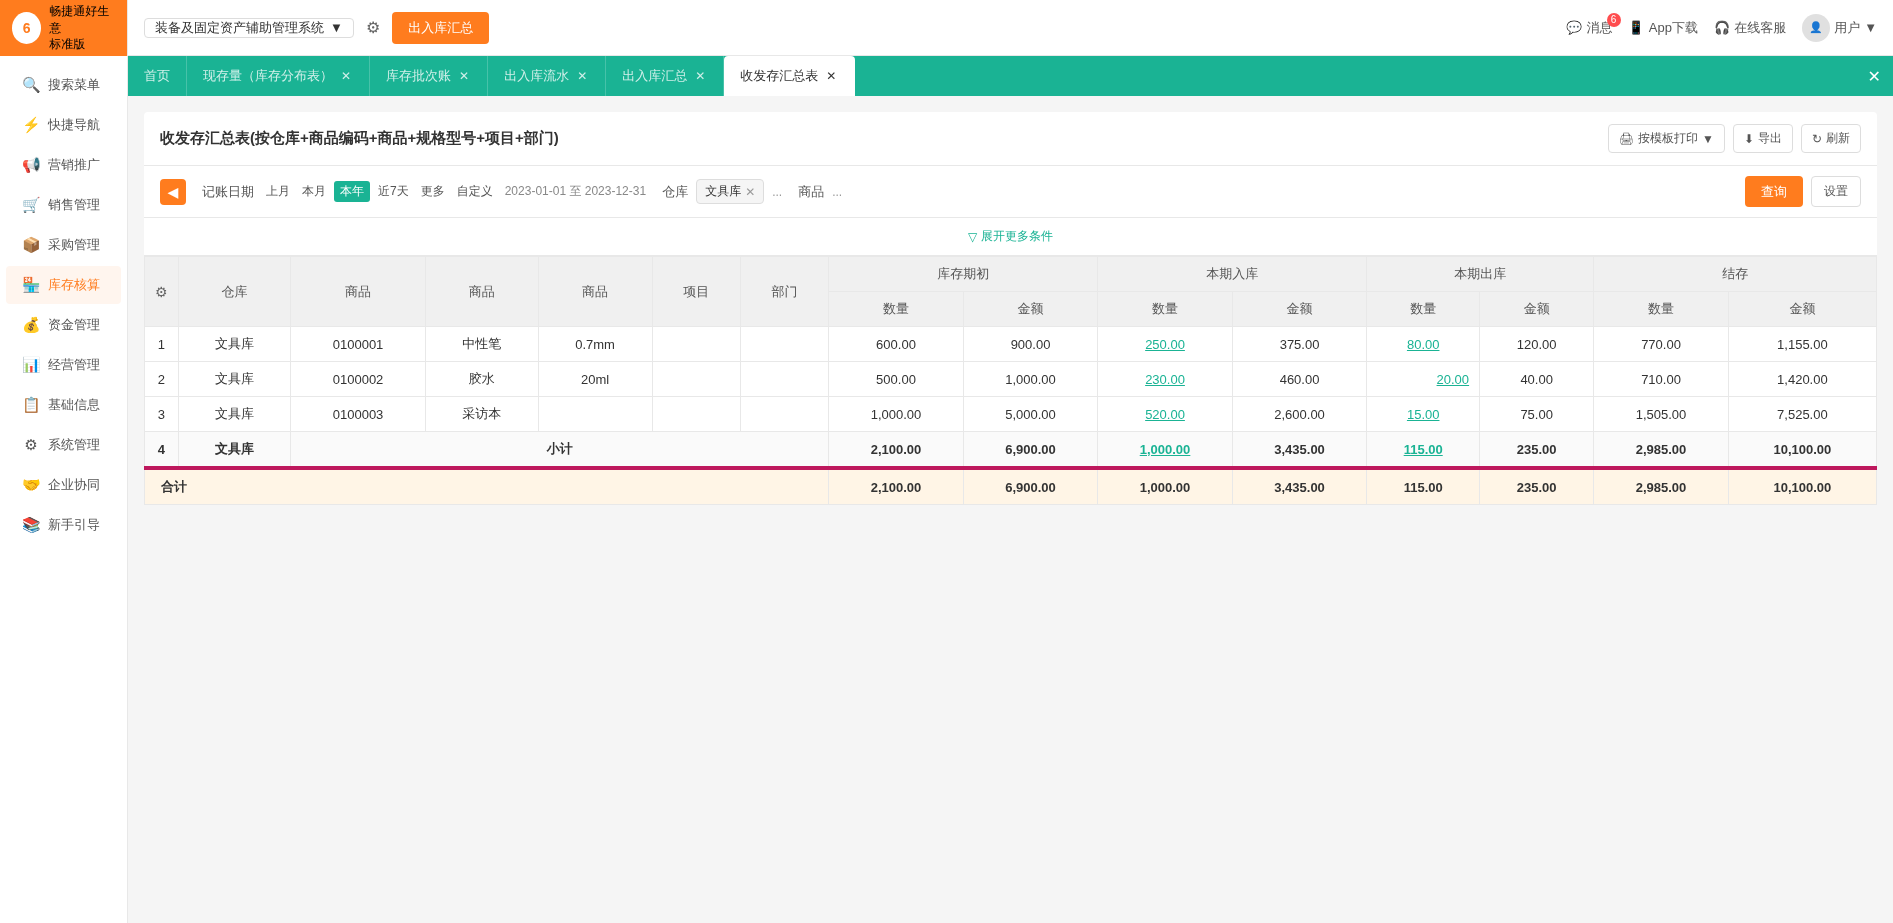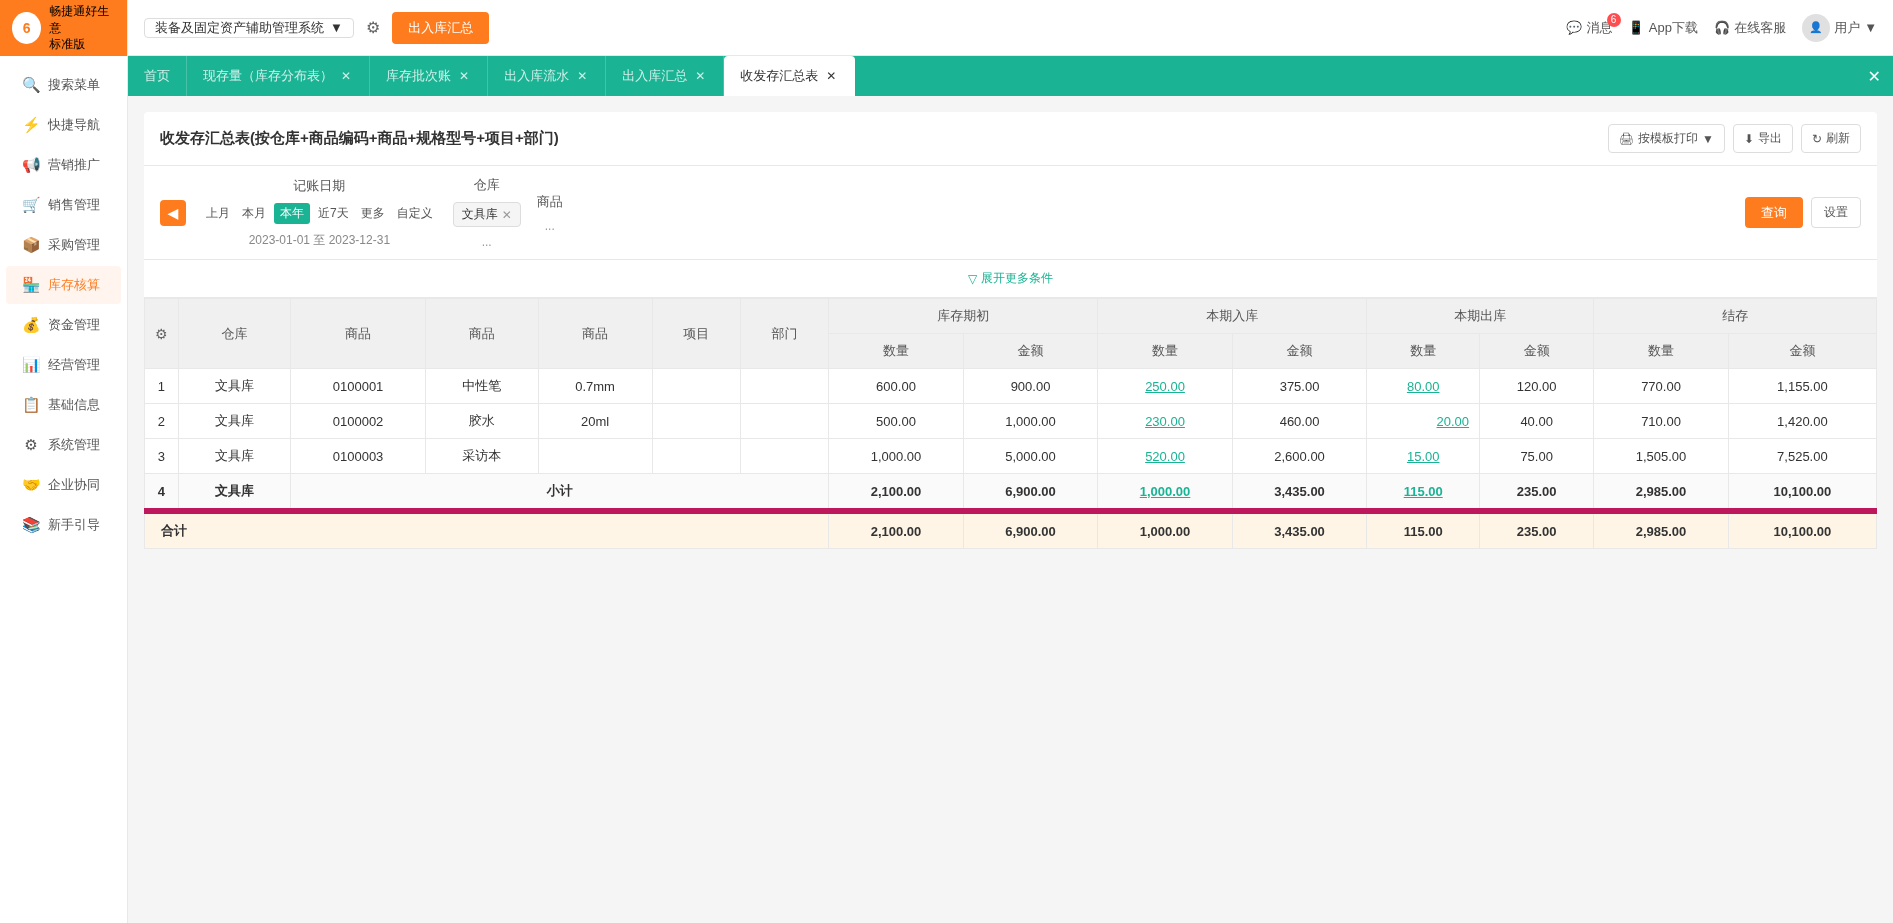--- a/index.html
+++ b/index.html
@@ -37,21 +37,21 @@
 
     
     .page-header { background: #fff; padding: 12px 16px; border-radius: 4px 4px 0 0; display: flex; align-items: center; justify-content: space-between; border-bottom: 1px solid #e8e8e8; }
     .page-title { font-size: 15px; font-weight: bold; color: #333; }
     .page-actions { display: flex; align-items: center; gap: 8px; }
     .action-btn { display: flex; align-items: center; gap: 4px; padding: 5px 10px; border: 1px solid #ddd; border-radius: 4px; cursor: pointer; font-size: 12px; color: #555; background: #fff; }
 
     
     .filter-bar { background: #fff; padding: 10px 16px; border-bottom: 1px solid #e8e8e8; display: flex; align-items: center; gap: 16px; flex-wrap: wrap; }
     .filter-toggle { width: 26px; height: 26px; background: #ff7c1e; color: #fff; border-radius: 4px; display: flex; align-items: center; justify-content: center; cursor: pointer; font-size: 14px; }
-    .filter-group { display: flex; align-items: center; gap: 8px; flex-direction: column; }
+    .filter-group { display: flex; align-items: center; gap: 8px; }
     .filter-label { color: #555; font-size: 13px; white-space: nowrap; }
     .filter-date-links { display: flex; align-items: center; gap: 4px; }
     .date-link { color: #555; font-size: 12px; cursor: pointer; padding: 2px 4px; border-radius: 3px; }
     .date-link.active { background: #1ab394; color: #fff; border-radius: 3px; padding: 2px 6px; text-align: center; }
     .date-range-text { font-size: 12px; color: #888; }
     .filter-tag { display: flex; align-items: center; gap: 4px; background: #f5f5f5; border: 1px solid #ddd; border-radius: 4px; padding: 3px 8px; font-size: 12px; }
     .filter-tag-close { cursor: pointer; color: #999; }
     .filter-more { color: #999; cursor: pointer; font-size: 12px; }
     .filter-expand { display: flex; align-items: center; gap: 4px; color: #1ab394; cursor: pointer; font-size: 12px; margin: 4px auto; }
     .filter-query-btn { background: #ff7c1e; color: #fff; border: none; border-radius: 4px; padding: 6px 16px; cursor: pointer; font-size: 13px; }
@@ -60,21 +60,21 @@
     
     .table-container { background: #fff; margin-top: 0; }
     .data-table { width: 100%; border-collapse: collapse; font-size: 13px; }
     .data-table th { background: #f0f0f0; padding: 8px 10px; text-align: center; border: 1px solid #e8e8e8; font-weight: normal; color: #555; white-space: nowrap; }
     .data-table td { padding: 8px 10px; border: 1px solid #e8e8e8; text-align: center; white-space: nowrap; }
     .data-table .subtotal-row td { font-weight: bold; background: #fafafa; }
     .col-settings { width: 32px; background: #f0f0f0; }
     .th-group { text-align: center; }
 
     
-    .table-footer { background: #fff5e6; border-top: 6px solid #be185d; }
+    .table-footer { background: #fff5e6; border-top: 4px solid #be185d; }
     .table-footer td { padding: 8px 10px; font-weight: bold; border: 1px solid #e8e8e8; text-align: center; }
 
     
     .expand-row { text-align: center; padding: 6px; background: #fff; border-bottom: 1px solid #e8e8e8; }
 
     .settings-gear { font-size: 14px; color: #666; cursor: pointer; }
   </style>
 </head>
 <body>
 

